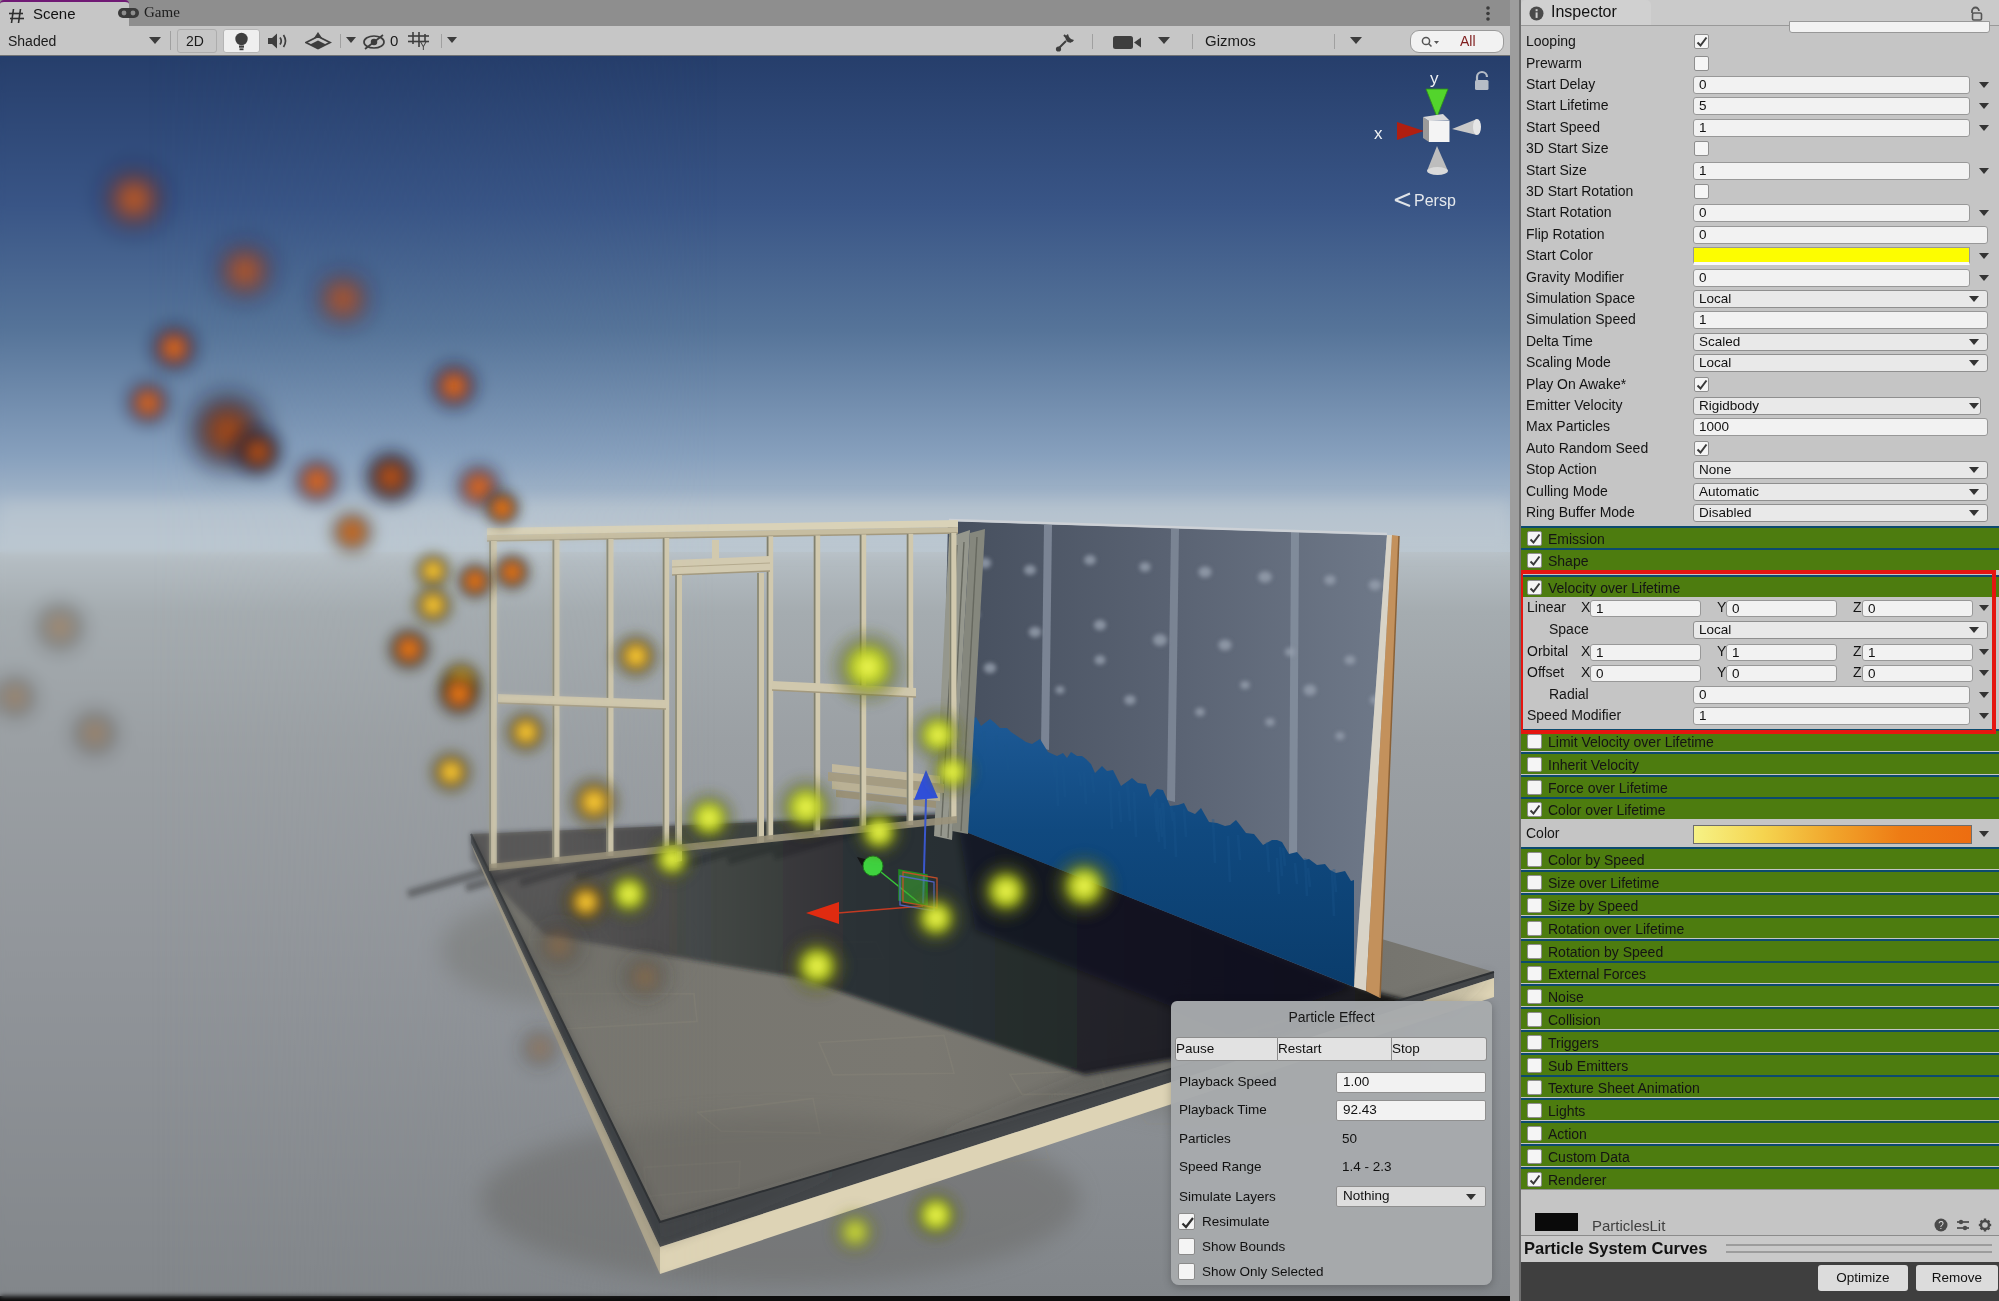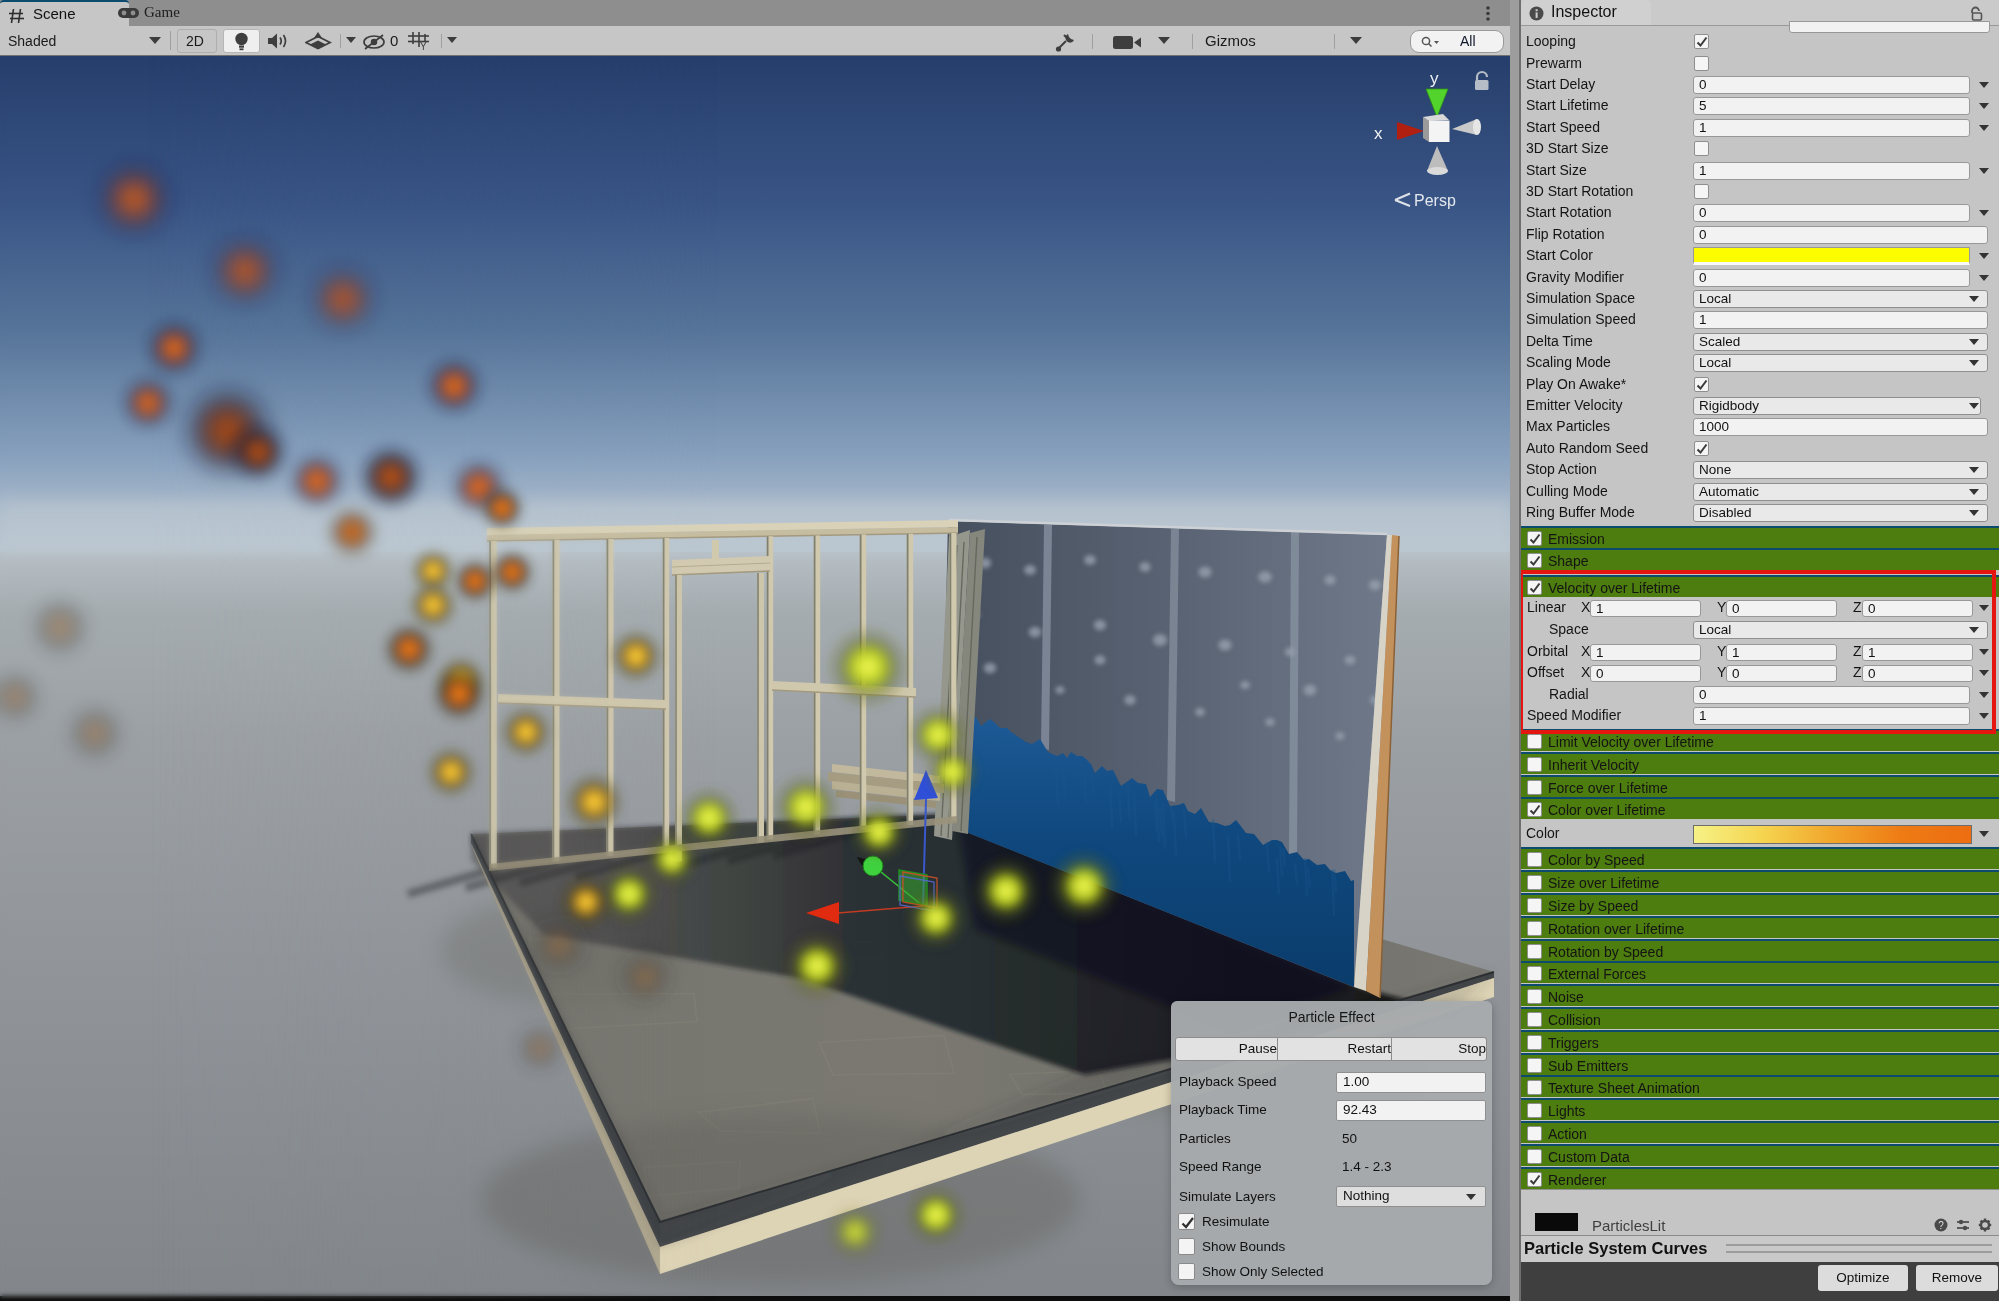--- a/index.html
+++ b/index.html
@@ -4,38 +4,38 @@
 <style>
 html,body{margin:0;padding:0;width:1999px;height:1301px;overflow:hidden;background:#c5c5c5;
  font-family:"Liberation Sans",sans-serif;}
 *{box-sizing:border-box;}
 .abs{position:absolute;}
 #sceneArea{position:absolute;left:0;top:0;width:1510px;height:1301px;overflow:hidden;}
 #tabbar{position:absolute;left:0;top:0;width:1510px;height:26px;background:#8e8e8e;z-index:30;}
 #toolbar{position:absolute;left:0;top:26px;width:1510px;height:30px;background:#c6c6c6;border-bottom:1px solid #6f7275;z-index:30;}
 #divider{position:absolute;left:1510px;top:0;width:11px;height:1301px;background:#9d9d9d;border-right:2px solid #6f6f6f;z-index:40;}
 #inspector{position:absolute;left:1521px;top:0;width:478px;height:1301px;background:#c5c5c5;overflow:hidden;font-size:14px;color:#141414;}
-.tab-scene{position:absolute;left:0;top:0;width:129px;height:26px;background:#c6c6c6;border-top:2px solid #0c4a6e;border-radius:4px 4px 0 0;}
+.tab-scene{position:absolute;left:0;top:0;width:129px;height:26px;background:#c6c6c6;border-top:2px solid #701a75;border-radius:4px 4px 0 0;}
 .tab-scene span{position:absolute;left:33px;top:3px;font-size:15px;color:#111;}
 .tab-game span{position:absolute;left:144px;top:5px;font-size:15px;color:#222;font-family:Liberation Serif, serif;}
 .tlabel{position:absolute;font-size:14px;color:#1a1a1a;}
 .vsep{position:absolute;top:6px;height:19px;width:1px;background:#a0a0a0;}
 .tri-d{position:absolute;width:0;height:0;border-left:6px solid transparent;border-right:6px solid transparent;border-top:7px solid #3c3c3c;}
 
 .ih{position:absolute;left:0;top:0;width:478px;height:26px;background:#cacaca;border-bottom:1px solid #999;}
 .lbl{position:absolute;left:5px;white-space:nowrap;}
 .cb{position:absolute;width:15px;height:15px;background:#f5f5f5;border:1px solid #8e8e8e;border-radius:2px;}
 .fld{position:absolute;height:18px;background:#f2f2f2;border:1px solid #989898;border-radius:3px;padding:0 0 0 5px;font-size:13.5px;line-height:16px;color:#111;}
 .enum{position:absolute;height:18px;background:#e9e9e9;border:1px solid #8f8f8f;border-radius:3px;padding:0 0 0 5px;font-size:13.5px;line-height:16px;color:#111;}
 .earr{position:absolute;width:0;height:0;border-left:5.5px solid transparent;border-right:5.5px solid transparent;border-top:6.5px solid #333;}
 .band{position:absolute;left:0;width:478px;height:22px;background:#4d7c0f;border-top:2px solid #0c4a6e;}
 .band .cb{left:6px;top:3px;}
 .band .bl{position:absolute;left:27px;top:3px;}
 #peffect{position:absolute;left:1171px;top:1001px;width:321px;height:284px;background:rgba(167,170,172,0.97);border-radius:6px 6px 8px 8px;z-index:20;font-size:13.5px;color:#111;box-shadow:0 2px 8px rgba(0,0,0,0.25);}
-.pbtn{position:absolute;height:24px;background:#e2e2e2;border:1px solid #8c8c8c;text-align:right;line-height:22px;font-size:13.5px;}
+.pbtn{position:absolute;height:24px;background:#e2e2e2;border:1px solid #8c8c8c;text-align:left;line-height:22px;font-size:13.5px;}
 .pfld{position:absolute;left:165px;width:150px;height:21px;background:#f2f2f2;border:1px solid #8f8f8f;border-radius:2px;padding:1px 0 0 6px;font-size:13.5px;}
 .plbl{position:absolute;left:8px;white-space:nowrap;}
 .pcb{position:absolute;left:7px;width:17px;height:17px;background:#f4f4f4;border:1px solid #8a8a8a;border-radius:2px;}
 </style>
 </head>
 <body>
 <div id="sceneArea">
   <svg id="scn" width="1510" height="1301" viewBox="0 0 1510 1301" style="position:absolute;left:0;top:0;">
       <defs>
 <linearGradient id="sky" x1="0" y1="55" x2="0" y2="556" gradientUnits="userSpaceOnUse">
@@ -460,21 +460,21 @@
     <div class="vsep" style="left:1192px;top:8px;height:15px"></div>
     <span class="tlabel" style="left:1205px;top:6px;font-size:15px">Gizmos</span>
     <div class="vsep" style="left:1334px;top:8px;height:15px"></div>
     <div class="tri-d" style="left:1350px;top:11px;border-left-width:6px;border-right-width:6px;border-top-width:7px"></div>
     <div class="abs" style="left:1410px;top:4px;width:94px;height:23px;background:#f2f2f2;border:1px solid #9a9a9a;border-radius:9px;"></div>
     <svg class="abs" style="left:1421px;top:10px" width="24" height="13">
         <circle cx="5" cy="5" r="3.6" stroke="#555" stroke-width="1.5" fill="none"></circle>
         <line x1="7.7" y1="7.7" x2="10.5" y2="10.5" stroke="#555" stroke-width="1.5"></line>
         <polygon points="13,5 18,5 15.5,8" fill="#555"></polygon>
       </svg>
-    <span class="tlabel" style="left:1460px;top:7px;color:#0f172a;font-size:14px">All</span>
+    <span class="tlabel" style="left:1460px;top:7px;color:#7f1d1d;font-size:14px">All</span>
   </div>
   <div id="peffect">
 <div class="abs" style="left:0;top:8px;width:321px;text-align:center;font-size:14px;color:#161616;">Particle Effect</div>
 <div class="pbtn" style="left:4px;top:36px;width:103px;border-radius:3px 0 0 3px;">Pause</div>
 <div class="pbtn" style="left:107px;top:36px;width:114px;border-left:none;">Restart</div>
 <div class="pbtn" style="left:221px;top:36px;width:95px;border-left:none;border-radius:0 3px 3px 0;">Stop</div>
 <div class="plbl" style="top:73px">Playback Speed</div>
       <div class="pfld" style="top:71px">1.00</div>
 <div class="plbl" style="top:101px">Playback Time</div>
       <div class="pfld" style="top:99px">92.43</div>

